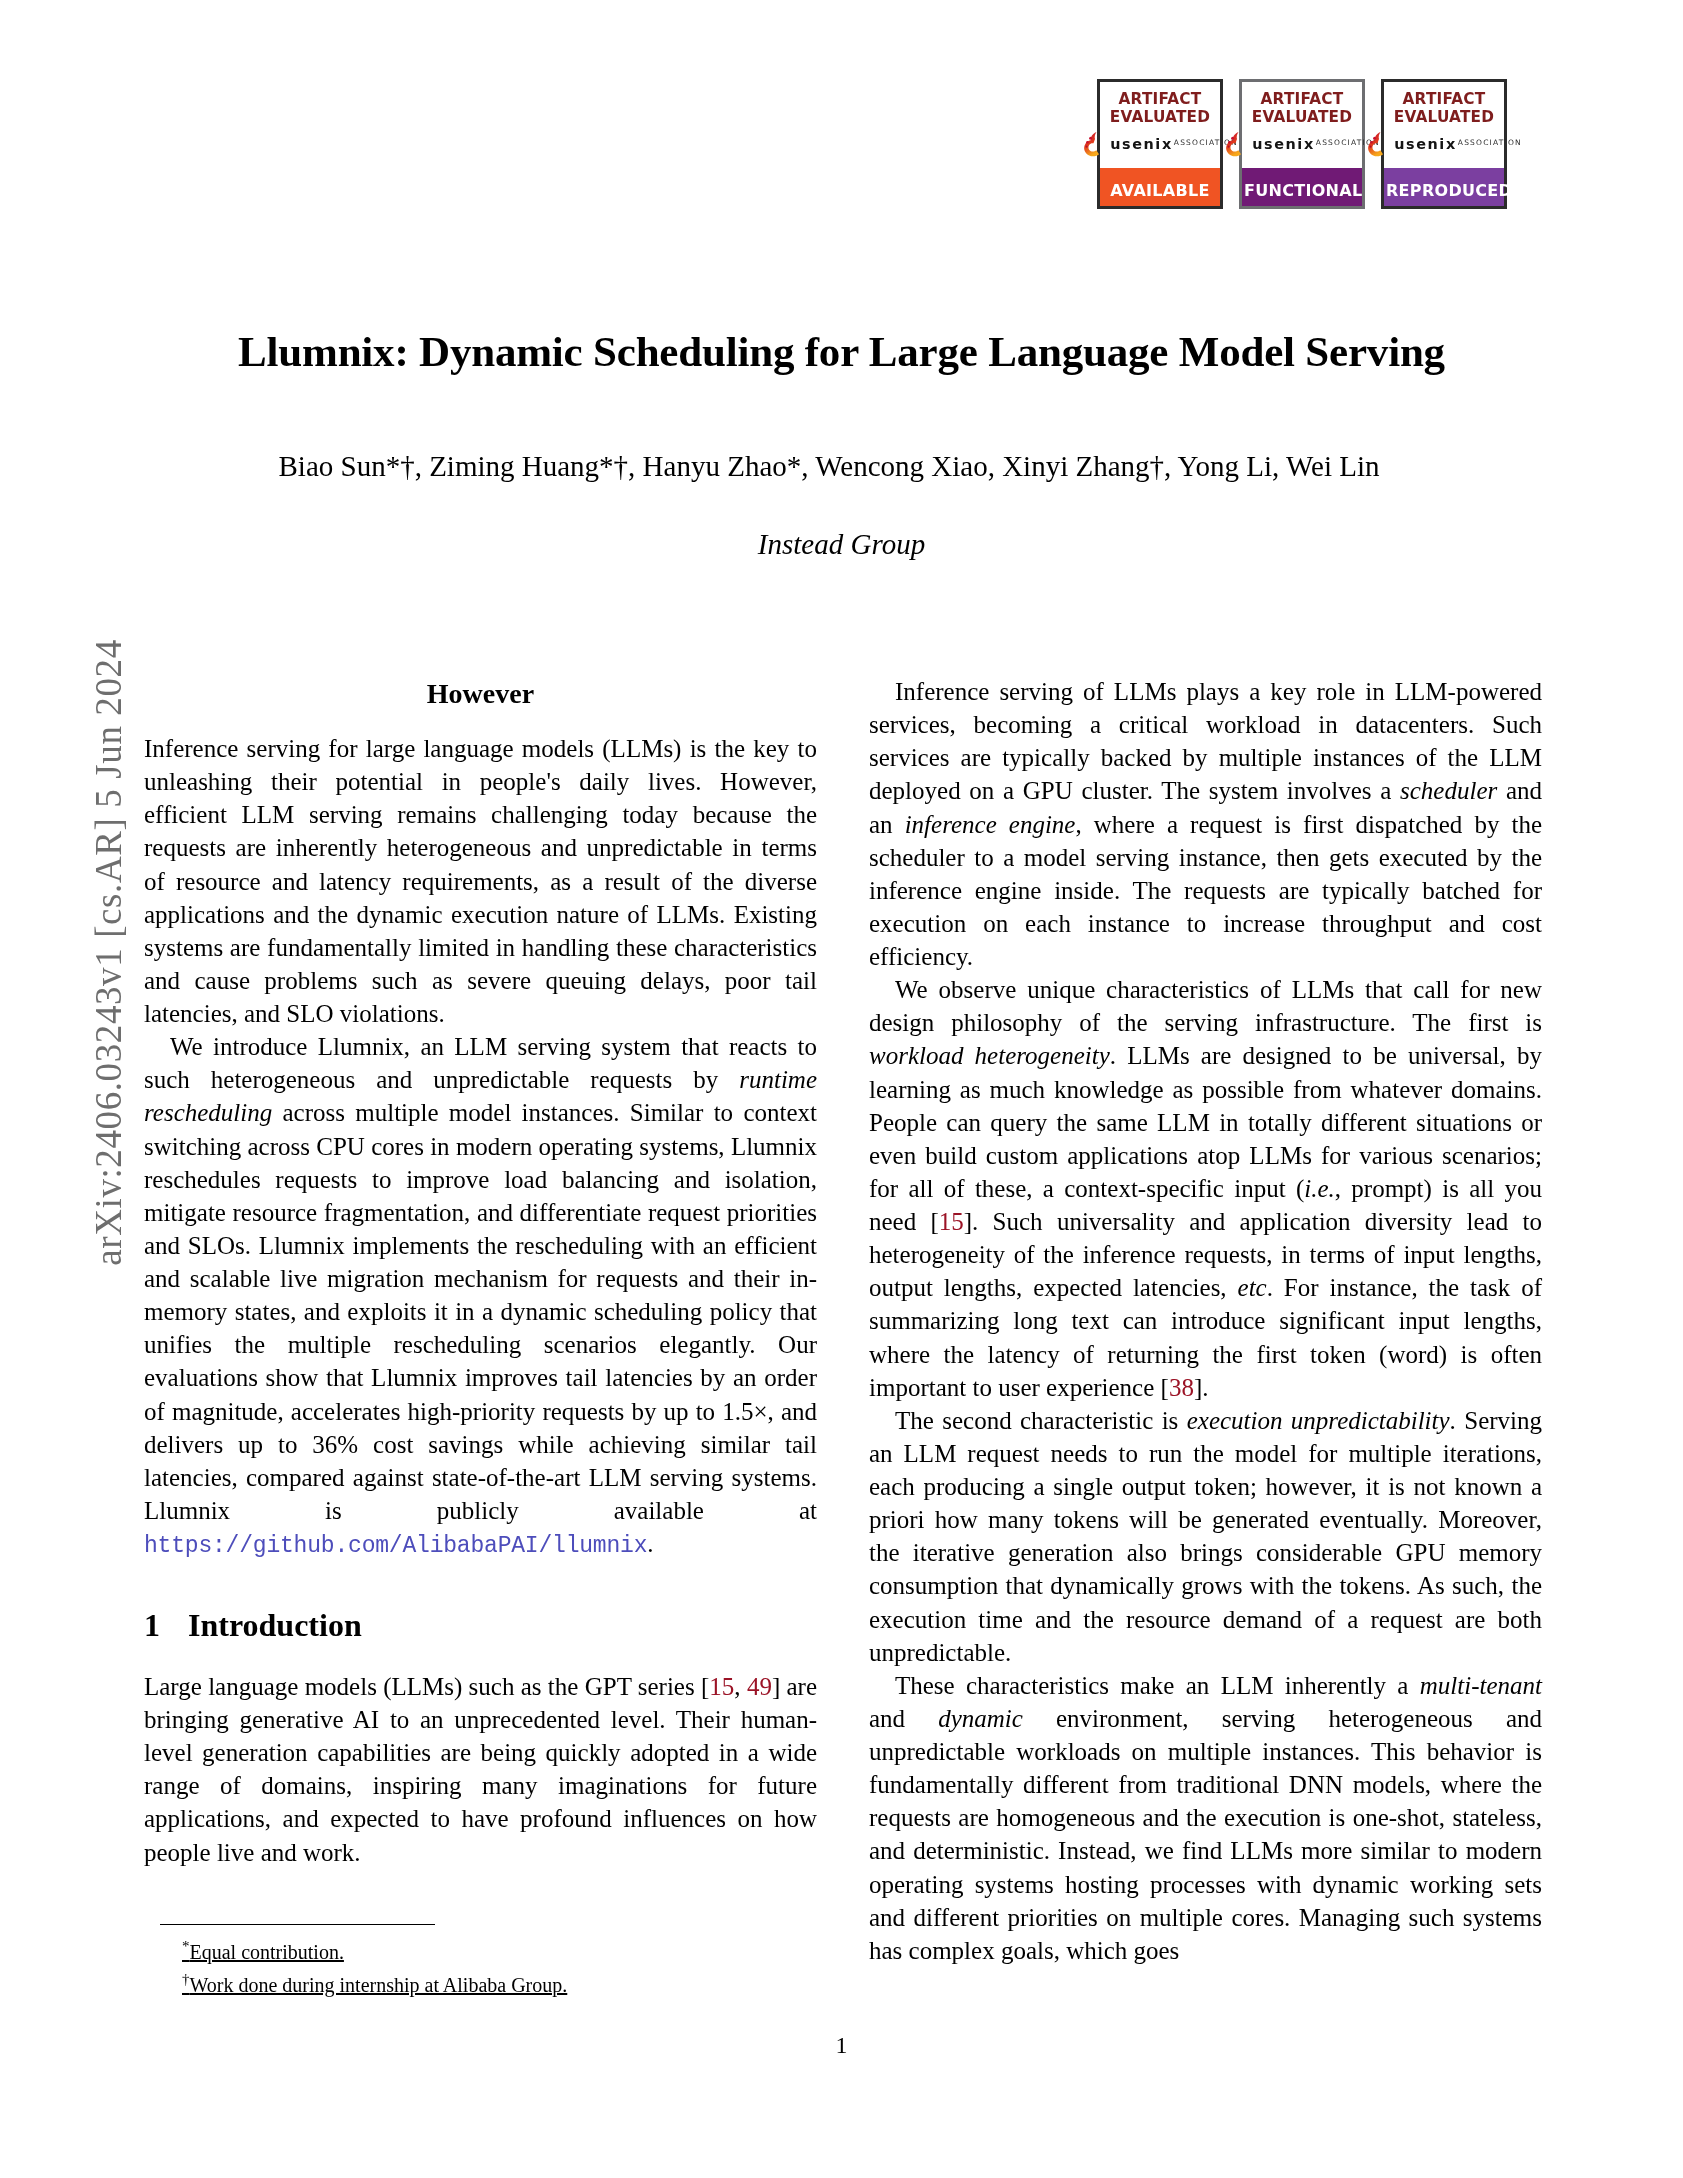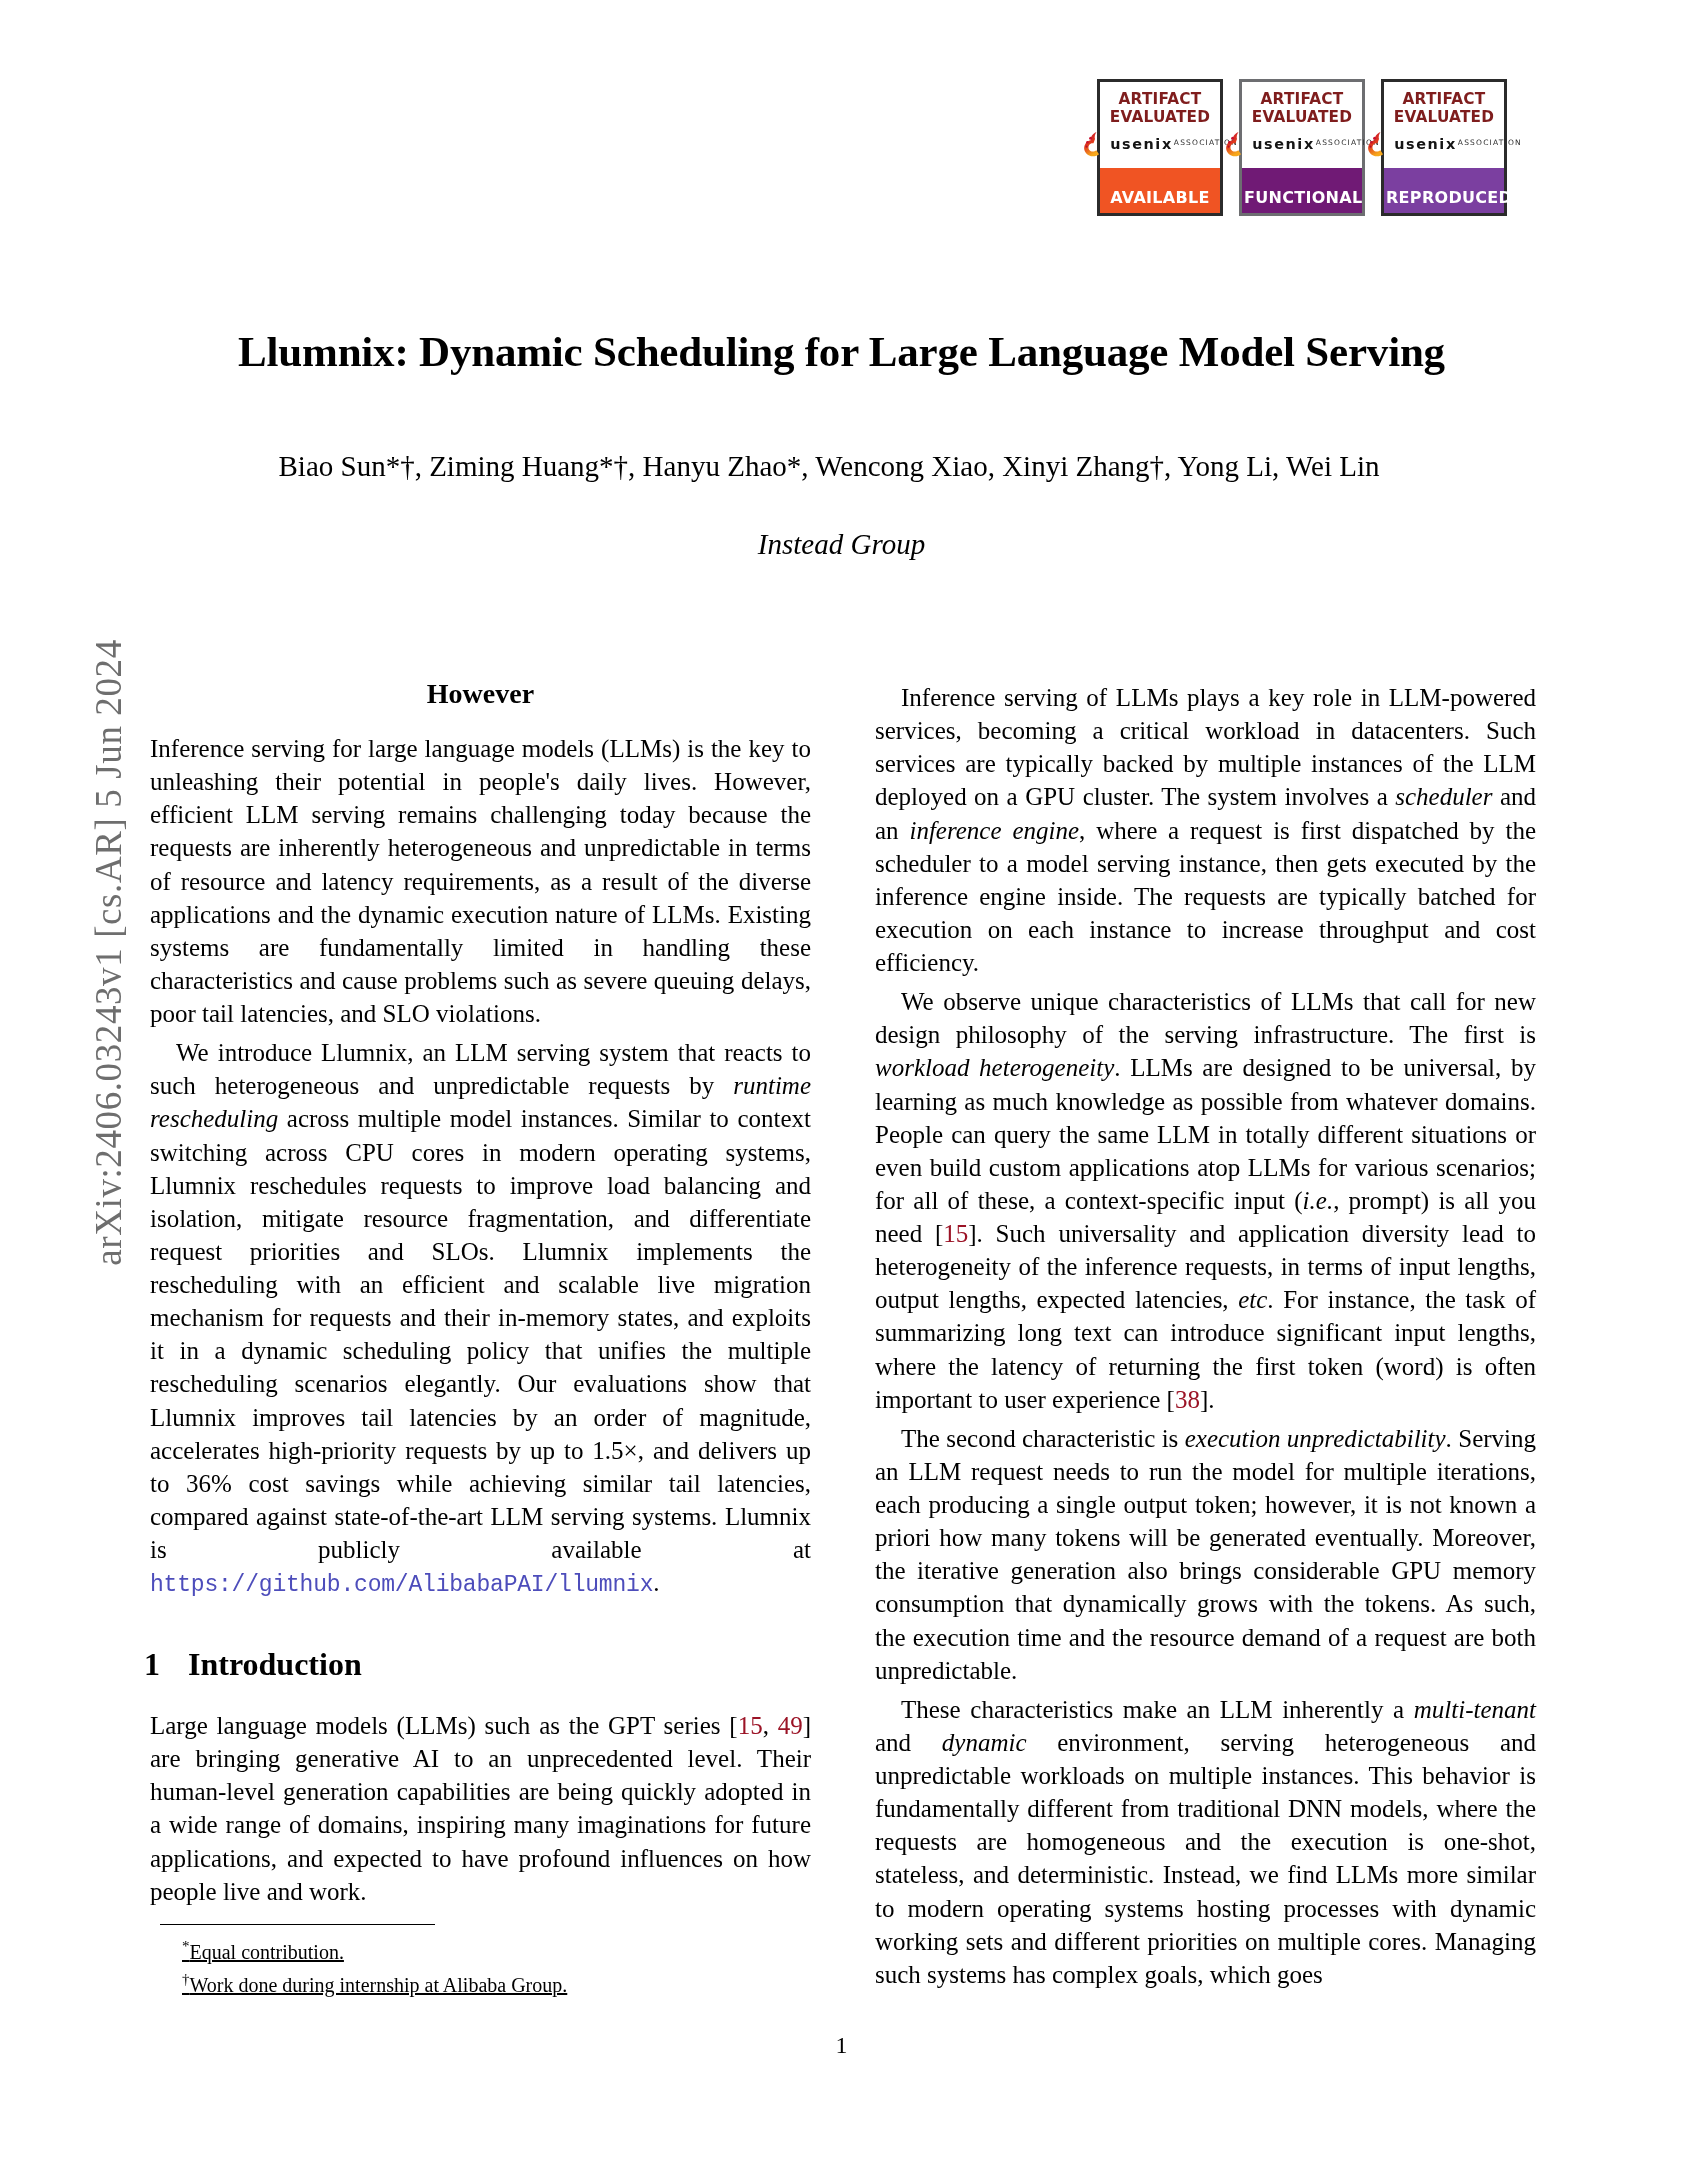--- a/index.html
+++ b/index.html
@@ -96,21 +96,21 @@
     margin-top: 2px;
     margin-left: 1px;
   }
   .badge-footer {
     font-family: "DejaVu Sans", "Liberation Sans", sans-serif;
     font-weight: bold;
     font-size: 16px;
     letter-spacing: 0.3px;
     color: #ffffff;
     text-align: center;
-    padding: 20px 2px 6px 2px;
+    padding: 13px 2px 6px 2px;
   }
 
   
   #title {
     position: absolute;
     left: 188px;
     top: 327px;
     width: 1307px;
     text-align: center;
     font-size: 43px;
@@ -159,21 +159,21 @@
     font-weight: bold;
     font-size: 32px;
     margin: 42px 0 24px 0;
     text-align: left;
   }
   .section-heading .secnum {
     display: inline-block;
     min-width: 44px;
   }
   p.para {
-    margin: 6px;
+    margin: 0;
     text-indent: 0;
   }
   p.para + p.para { text-indent: 26px; }
   p.para.indented { text-indent: 26px; }
 
   .cite { color: #9b1326; }
   .it { font-style: italic; }
   .url-mono {
     font-family: "Liberation Mono", "DejaVu Sans Mono", monospace;
     color: #4d4dbb;

